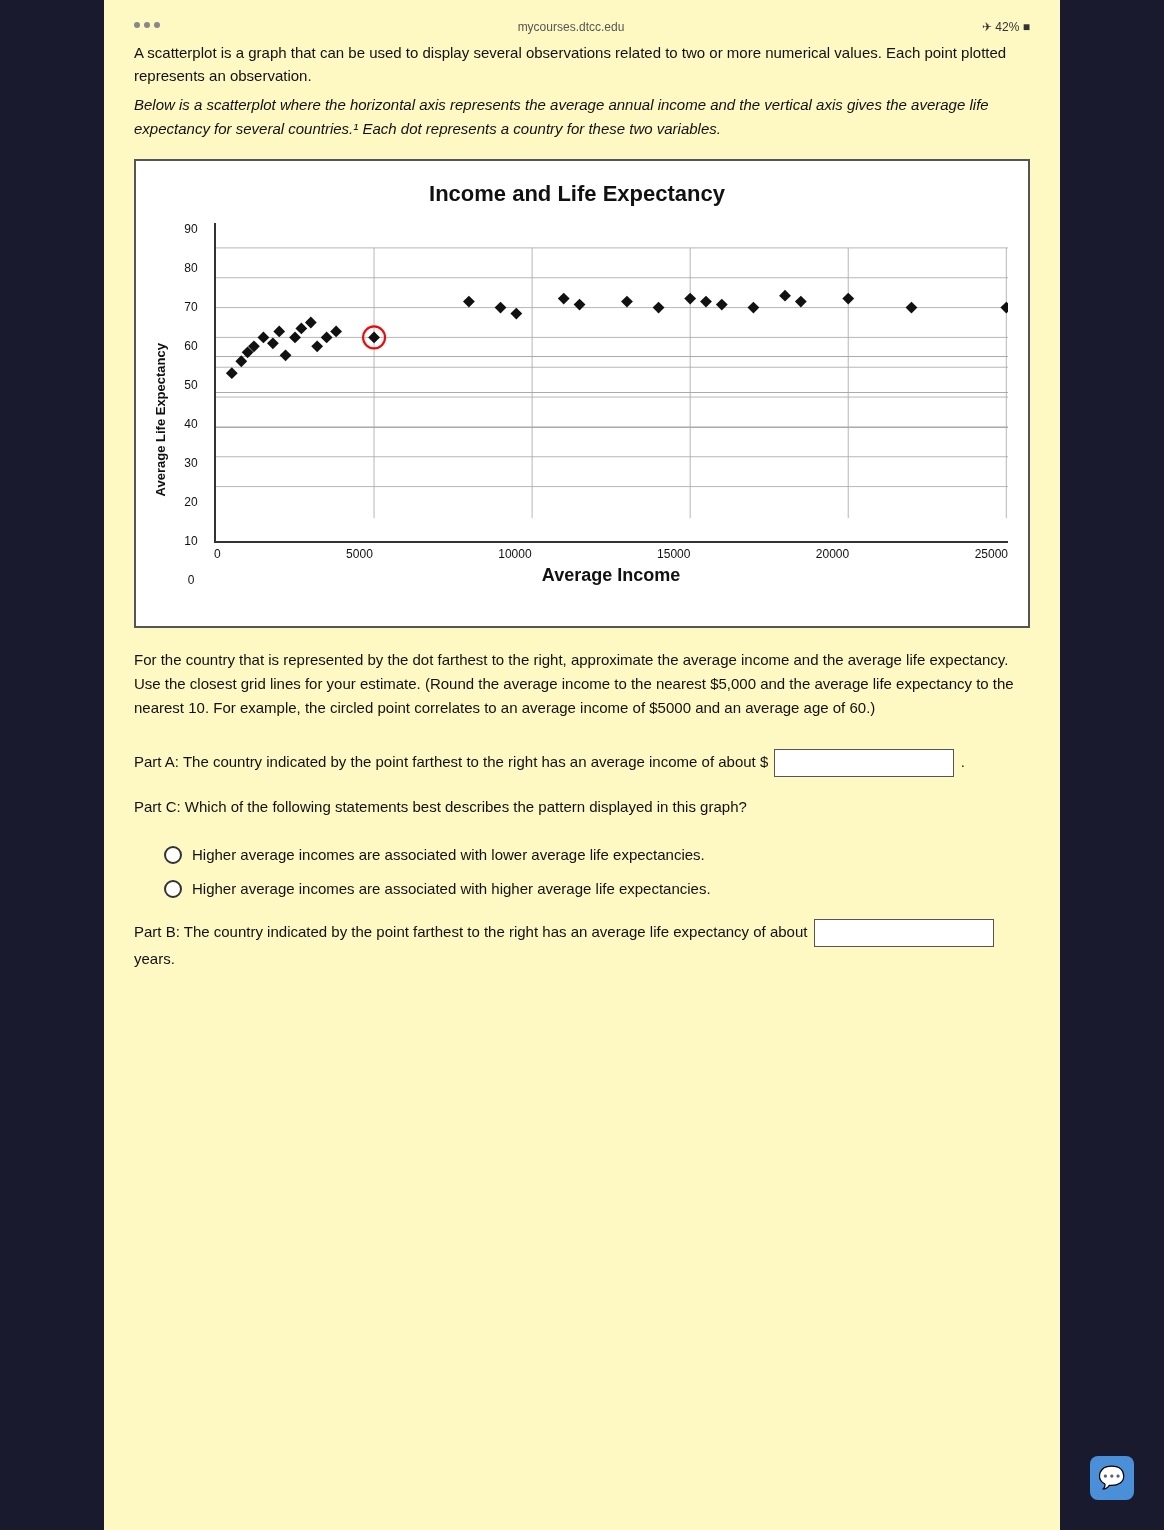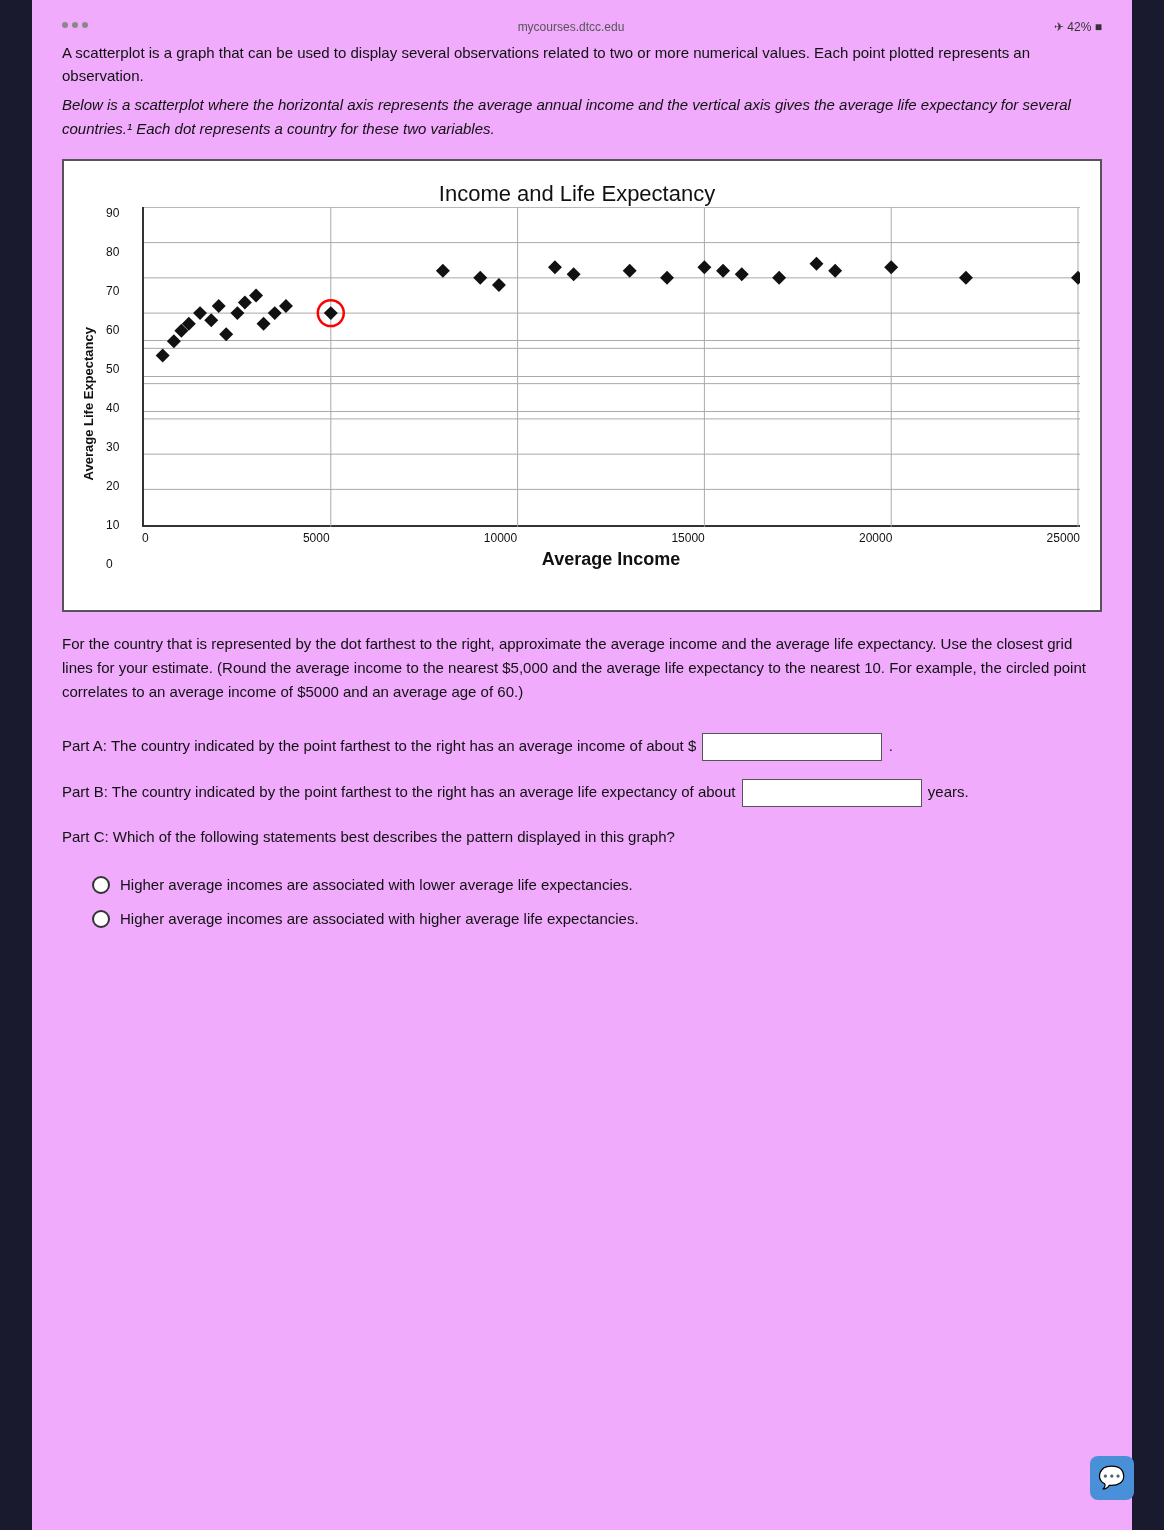--- a/index.html
+++ b/index.html
@@ -5,22 +5,22 @@
     * { box-sizing: border-box; margin: 0; padding: 0; }
     body {
       background: #1a1a2e;
       font-family: Arial, sans-serif;
       width: 1164px;
       min-height: 1530px;
       display: flex;
       justify-content: center;
     }
     .page {
-      background: #f0abfc;
-      width: 1100px;
+      background: #fef9c3;
+      width: 956px;
       min-height: 1530px;
       padding: 20px 30px 40px 30px;
       position: relative;
     }
     .top-bar {
       display: flex;
       justify-content: space-between;
       align-items: center;
       margin-bottom: 8px;
       font-size: 13px;
@@ -50,22 +50,22 @@
     .chart-container {
       border: 2px solid #555;
       padding: 20px 20px 10px 10px;
       margin-bottom: 20px;
       background: #fff;
       width: 100%;
     }
     .chart-title {
       text-align: center;
       font-size: 22px;
-      font-weight: normal;
-      margin-bottom: 0;
+      font-weight: bold;
+      margin-bottom: 16px;
       color: #111;
     }
     .chart-subtitle {
       text-align: center;
       font-size: 22px;
       font-weight: bold;
       margin-bottom: 14px;
       color: #111;
     }
     .chart-inner {
@@ -97,21 +97,21 @@
       top: 0;
       bottom: 30px;
       width: 30px;
       display: flex;
       flex-direction: column-reverse;
       justify-content: space-between;
     }
     .y-tick {
       font-size: 12px;
       color: #111;
-      text-align: left;
+      text-align: center;
       padding-right: 4px;
       line-height: 1;
     }
     .plot-with-axes {
       position: relative;
       margin-left: 36px;
       margin-bottom: 30px;
     }
     .grid-area {
       position: relative;
@@ -331,38 +331,38 @@
 
   <div class="question-section">For the country that is represented by the dot farthest to the right, approximate the average income and the average life expectancy. Use the closest grid lines for your estimate. (Round the average income to the nearest $5,000 and the average life expectancy to the nearest 10. For example, the circled point correlates to an average income of $5000 and an average age of 60.)</div>
 
   <div class="part-section">
     <span>Part A: The country indicated by the point farthest to the right has an average income of about $</span>
     <input class="inline-input" type="text" style="">
     <span>.</span>
   </div>
 
   <div class="part-section">
-    <span>Part B: The country indicated by the point farthest to the right has an average life expectancy of about</span>
-    <input class="inline-input" type="text" style="">
-    <span>years.</span>
-  </div>
-
-  <div class="part-section">
     <div>Part C: Which of the following statements best describes the pattern displayed in this graph?</div>
     <br>
     <div class="radio-option">
       <span class="radio-circle"></span>
       <span>Higher average incomes are associated with lower average life expectancies.</span>
     </div>
     <div class="radio-option">
       <span class="radio-circle"></span>
       <span>Higher average incomes are associated with higher average life expectancies.</span>
     </div>
   </div>
 
+  <div class="part-section">
+    <span>Part B: The country indicated by the point farthest to the right has an average life expectancy of about</span>
+    <input class="inline-input" type="text" style="">
+    <span>years.</span>
+  </div>
+
   <div class="chat-icon">💬</div>
 </div>
 
 <style>
   
   #gridArea {
     position: relative;
   }
 </style>
 

